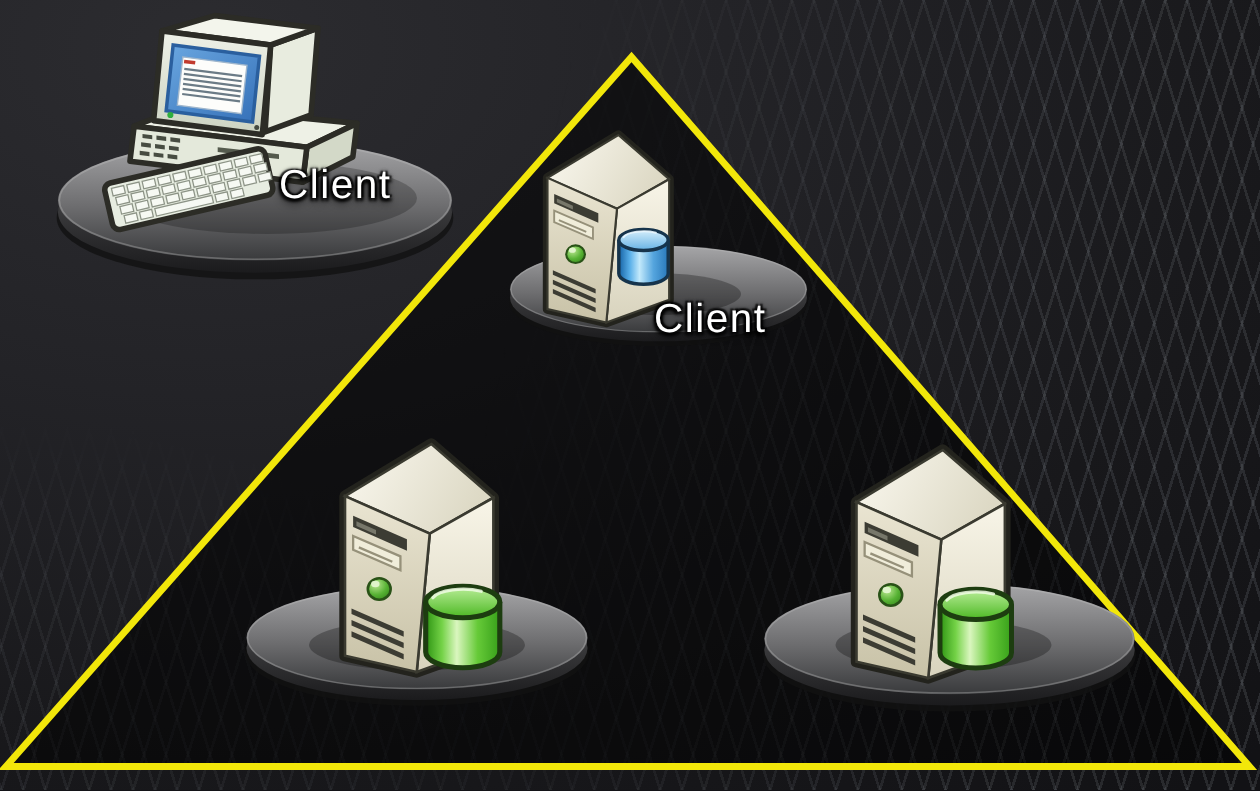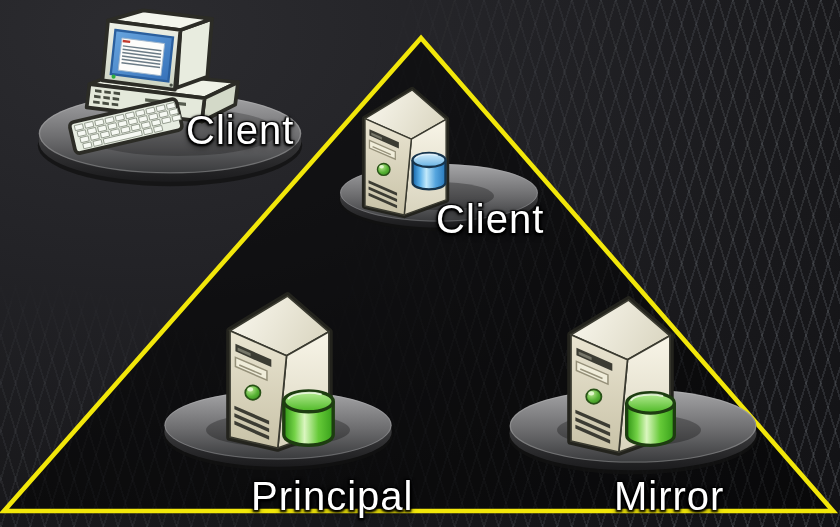--- a/index.html
+++ b/index.html
@@ -24,21 +24,21 @@
   .mesh-left{opacity:0.75;
     -webkit-mask-image:radial-gradient(540px 350px at 0% 100%, rgba(0,0,0,0.8) 0%, rgba(0,0,0,0.5) 45%, transparent 72%);
             mask-image:radial-gradient(540px 350px at 0% 100%, rgba(0,0,0,0.8) 0%, rgba(0,0,0,0.5) 45%, transparent 72%);
   }
   .tri{position:absolute;inset:0;width:840px;height:527px;}
   .tri polygon{fill:#000;fill-opacity:0.52;stroke:var(--triangle-accent,#f2e70a);stroke-width:4.6;stroke-linejoin:miter;}
   .node{position:absolute;}
   .node svg{display:block;overflow:visible;}
   .label{
     position:absolute;color:var(--label-text,#ffffff);
-    font-size:40px;letter-spacing:1px;line-height:1;white-space:nowrap;
+    font-size:27px;letter-spacing:1px;line-height:1;white-space:nowrap;
     text-shadow:0 0 3px rgba(0,0,0,0.9),
       -1.5px -1px 1px rgba(0,0,0,0.75), 1.5px -1px 1px rgba(0,0,0,0.75),
       -1.5px 2px 2px rgba(0,0,0,0.9), 1.5px 2px 2px rgba(0,0,0,0.9),
       0 3px 6px rgba(0,0,0,0.8);
   }
 </style>
 </head>
 <body>
 
 <div class="stage">
@@ -217,16 +217,14 @@
     <svg width="260" height="190" viewBox="0 0 260 190">
       <use href="#sym-platform" x="2" y="92" width="252" height="92"></use>
       <ellipse cx="124" cy="138" rx="72" ry="17" fill="#000" opacity="0.28"></ellipse>
       <use href="#sym-tower" x="66" y="8" width="100" height="152"></use>
       <use href="#sym-cyl-g" x="118" y="98" width="55" height="59"></use>
     </svg>
   </div>
 
   <div class="label" style="left:186px;top:110px">Client</div>
   <div class="label" style="left:436px;top:199px">Client</div>
-  <div class="label" style="left:251px;top:476px">Principal</div>
-  <div class="label" style="left:614px;top:476px">Mirror</div>
 
 </div>
 
 </body></html>

